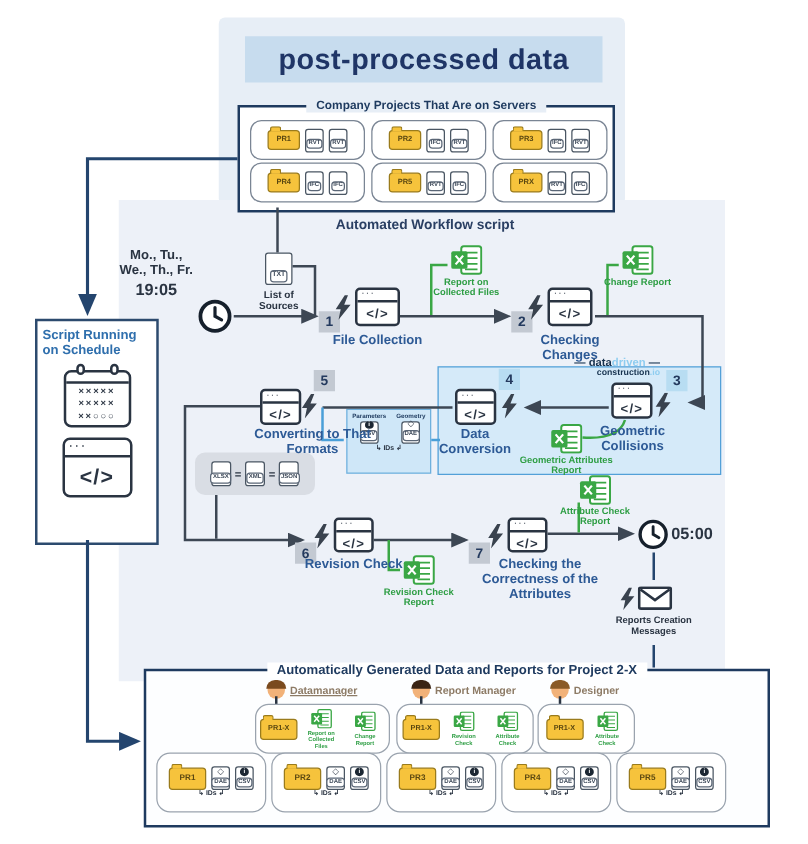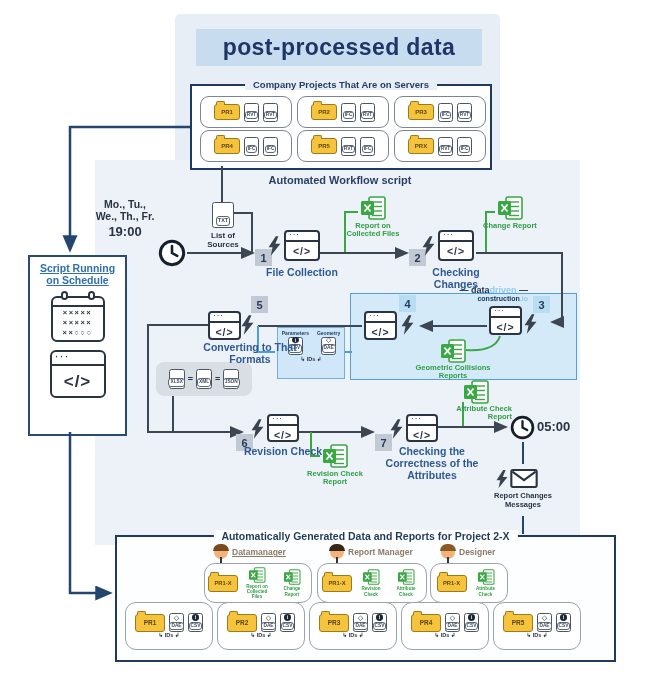--- a/index.html
+++ b/index.html
@@ -9,21 +9,21 @@
   
   .panel-top{left:175px;top:14px;width:325px;height:150px;background:#e7eef6;border-radius:5px;}
   .banner{left:196px;top:29px;width:286px;height:37px;background:#c7dcee;color:#1f3566;font-size:23px;font-weight:bold;display:flex;align-items:center;justify-content:center;letter-spacing:.4px;}
   .panel-main{left:95px;top:160px;width:485px;height:385px;background:#edf1f8;}
   .wf-title{left:240px;top:174px;width:200px;text-align:center;font-size:11px;font-weight:bold;color:#2a3f63;}
   .projects-box{left:190px;top:84px;width:298px;height:82px;background:#fff;border:2.5px solid #1e3a5f;}
   .box-title{position:absolute;top:-7px;left:50%;transform:translateX(-50%);background:#e7eef6;padding:0 8px;font-size:9.5px;font-weight:bold;color:#1e3a5f;white-space:nowrap;}
   .bottom-panel{left:115px;top:535px;width:497px;height:123px;background:#fdfeff;border:2.5px solid #1e3a5f;}
   .bottom-panel .box-title{background:#ffffff;font-size:10.5px;}
   .sched-box{left:28px;top:255px;width:95px;height:177px;background:#fff;border:2px solid #2c4a6e;}
-  .sched-title{margin-top:5px;text-align:center;font-size:10.5px;font-weight:bold;color:#2f6fad;line-height:1.15;padding:0 4px;text-decoration:underline;}
+  .sched-title{margin-top:5px;font-size:10.5px;font-weight:bold;color:#2f6fad;line-height:1.15;padding:0 4px;}
   .ddc-box{left:350px;top:293px;width:225px;height:85px;background:#d5eaf9;border:1.5px solid #53a0d8;}
   .ddc-logo{left:398px;top:286px;width:130px;text-align:right;font-size:9px;font-weight:bold;color:#16324f;line-height:1.05;}
   .ddc-logo .lt{color:#8ecdf0;}
   .ddc-logo .l2{font-size:7px;font-weight:bold;}
   .param-box{left:277px;top:327px;width:66px;height:50px;background:#cfe7f8;border:1px solid #6fb0dd;display:flex;flex-direction:column;align-items:center;}
   .param-cols{display:flex;gap:8px;margin-top:2px;}
   .param-col{display:flex;flex-direction:column;align-items:center;}
   .param-title{font-size:5px;font-weight:bold;color:#1e3a5f;margin-bottom:1px;}
   .formats-box{left:156px;top:362px;width:96px;height:34px;background:#d9dde4;border-radius:8px;display:flex;align-items:center;justify-content:center;gap:3px;}
 
@@ -262,21 +262,21 @@
         <span class="tag">RVT</span>
       </div>
     <div class="file" style="width:15px;height:19px;">
         <span class="tag">IFC</span>
       </div>
   </div>
 
   <div class="abs" style="left:88px;top:198px;width:74px;text-align:center;">
     <div class="lbl-dark" style="font-size:10.5px;">Mo., Tu.,</div>
     <div class="lbl-dark" style="font-size:10.5px;">We., Th., Fr.</div>
-    <div class="lbl-dark" style="font-size:13px;margin-top:3px;">19:00</div>
+    <div class="lbl-dark" style="font-size:13px;margin-top:3px;">19:05</div>
   </div>
   <svg class="abs" style="left:158px;top:239px;" width="28" height="28">
       <use href="#sym-clock"></use>
     </svg>
 
   <div class="abs file" style="left:212px;top:202px;width:22px;height:26px;">
     <span class="tag" style="font-size:5.5px;">TXT</span>
   </div>
   <div class="abs lbl-dark" style="left:201px;top:231px;width:44px;font-size:8px;">List of Sources</div>
 
@@ -311,34 +311,36 @@
   <div class="abs lbl-green" style="left:482px;top:222px;width:56px;">Change Report</div>
 
   <div class="abs badge blue" style="left:533px;top:296px;">3</div>
   <svg class="abs" style="left:524px;top:314px;" width="13" height="20">
       <use href="#sym-bolt"></use>
     </svg>
   <div class="abs codewin" style="left:489px;top:306px;width:33px;height:29px;">
     <div class="cw-bar">···</div>
       <div class="cw-body">&lt;/&gt;</div>
   </div>
+  <div class="abs lbl-step" style="left:461px;top:340px;width:90px;">Geometric Collisions</div>
 
   <svg class="abs" style="left:440px;top:339px;" width="26" height="24">
       <use href="#sym-excel"></use>
     </svg>
-  <div class="abs lbl-green" style="left:413px;top:364px;width:80px;">Geometric Collisions Reports</div>
+  <div class="abs lbl-green" style="left:413px;top:364px;width:80px;">Geometric Attributes Report</div>
 
   <div class="abs badge blue" style="left:399px;top:295px;">4</div>
   <svg class="abs" style="left:401px;top:315px;" width="13" height="20">
       <use href="#sym-bolt"></use>
     </svg>
   <div class="abs codewin" style="left:364px;top:311px;width:33px;height:29px;">
     <div class="cw-bar">···</div>
       <div class="cw-body">&lt;/&gt;</div>
   </div>
+  <div class="abs lbl-step" style="left:340px;top:342px;width:80px;">Data Conversion</div>
 
   <div class="abs badge" style="left:251px;top:296px;">5</div>
   <svg class="abs" style="left:241px;top:315px;" width="13" height="20">
       <use href="#sym-bolt"></use>
     </svg>
   <div class="abs codewin" style="left:208px;top:311px;width:33px;height:29px;">
     <div class="cw-bar">···</div>
       <div class="cw-body">&lt;/&gt;</div>
   </div>
   <div class="abs lbl-step" style="left:198px;top:342px;width:104px;">Converting to That Formats</div>
@@ -364,34 +366,34 @@
     </svg>
   <div class="abs codewin" style="left:406px;top:414px;width:32px;height:28px;">
     <div class="cw-bar">···</div>
       <div class="cw-body">&lt;/&gt;</div>
   </div>
   <div class="abs lbl-step" style="left:380px;top:446px;width:104px;">Checking the Correctness of the Attributes</div>
 
   <svg class="abs" style="left:463px;top:380px;" width="26" height="24">
       <use href="#sym-excel"></use>
     </svg>
-  <div class="abs lbl-green" style="left:440px;top:405px;width:72px;text-align:right;">Attribute Check Report</div>
+  <div class="abs lbl-green" style="left:440px;top:405px;width:72px;">Attribute Check Report</div>
 
   <svg class="abs" style="left:510px;top:415px;" width="25" height="25">
       <use href="#sym-clock"></use>
     </svg>
   <div class="abs lbl-dark" style="left:537px;top:420px;font-size:13px;">05:00</div>
 
   <svg class="abs" style="left:496px;top:470px;" width="12" height="18">
       <use href="#sym-bolt"></use>
     </svg>
   <svg class="abs" style="left:510px;top:469px;" width="28" height="19">
       <use href="#sym-mail"></use>
     </svg>
-  <div class="abs lbl-dark" style="left:486px;top:492px;width:74px;font-size:7.5px;">Report Changes Messages</div>
+  <div class="abs lbl-dark" style="left:486px;top:492px;width:74px;font-size:7.5px;">Reports Creation Messages</div>
 
   <div class="abs persona-hd" style="left:214px;top:545px;text-decoration:underline;">
     <span class="avatar" style="--hair:#7a4a1e;"></span>
     <span>Datamanager</span>
   </div>
   <div class="abs pline" style="left:220px;top:557px;height:9px;"></div>
   <div class="abs pcard" style="left:204px;top:563px;width:106px;height:38px;">
     <div class="folder" style="width:30px;height:17px;font-size:5.8px;">
         <span>PR1-X</span>
       </div>

